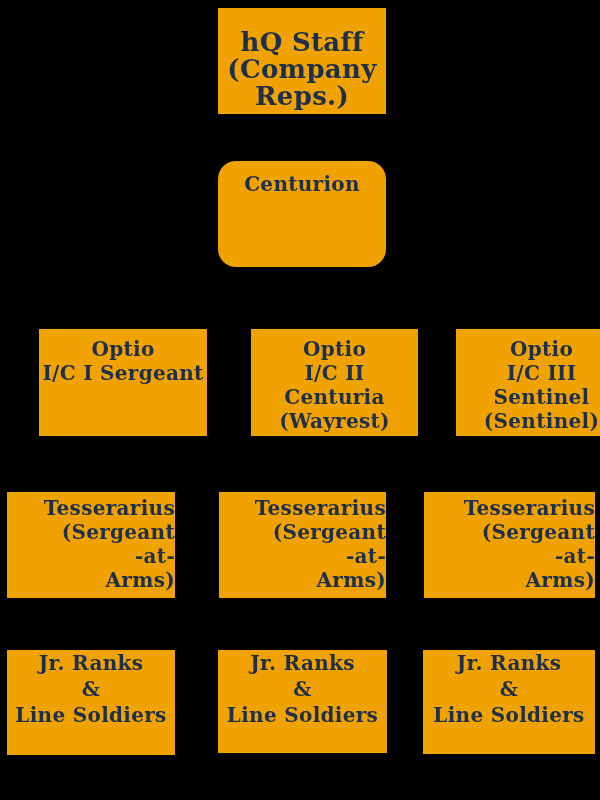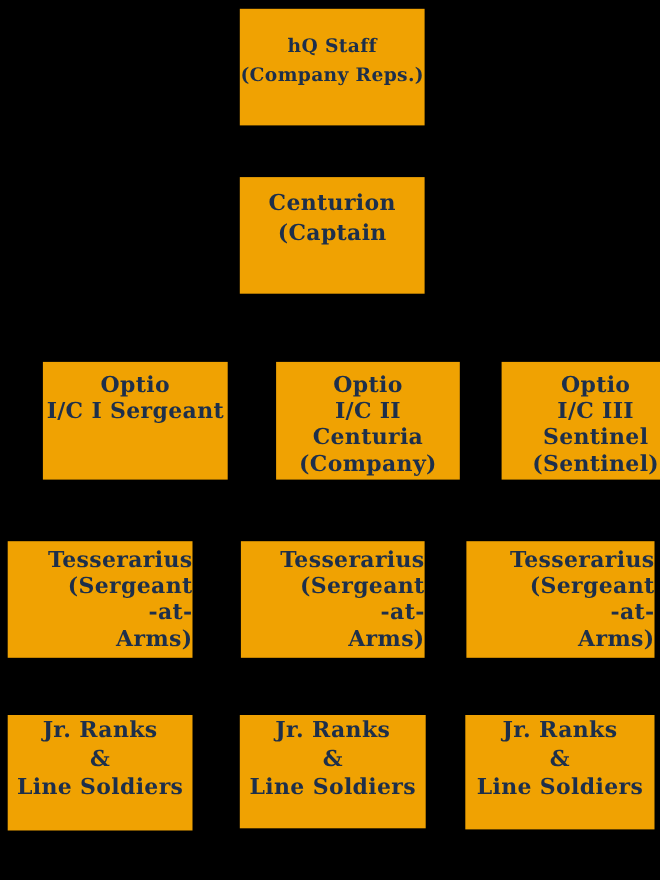--- a/index.html
+++ b/index.html
@@ -24,50 +24,49 @@
     background: var(--box-bg);
     color: var(--box-text);
     text-align: center;
     font-weight: bold;
     font-size: 20px;
     line-height: 25px;
     letter-spacing: 0.3px;
   }
   .org-node .line { display: block; }
   
-  .row1 { padding-top: 21px; font-size: 17px; line-height: 27px; }
+  .row1 { padding-top: 21px; font-size: 26px; line-height: 27px; }
   .row2 { padding-top: 10px; line-height: 27px; }
   .row3 { padding-top: 8px;  line-height: 24px; margin-left: 32px; }
   .row4 { padding-top: 4px;  line-height: 24px; text-align: right; }
   .row5 { line-height: 26px; }
 </style>
 </head>
 <body>
 
 <div class="canvas">
 
   <div class="org-node row1" style="left:218px; top:8px; width:168px; height:106px;">
     <span class="line">hQ Staff</span>
     <span class="line">(Company Reps.)</span>
   </div>
 
-  <div class="org-node row2" style="left:218px; top:161px; width:168px; height:106px;">
+  <div class="org-node row2" style="left:218px; top:161px; width:168px; height:106px;border-radius:18px;">
     <span class="line">Centurion</span>
-    <span class="line">(Captain</span>
   </div>
 
   <div class="org-node row3" style="left:7px; top:329px; width:168px; height:107px;">
     <span class="line">Optio</span>
     <span class="line">I/C I Sergeant</span>
   </div>
 
   <div class="org-node row3" style="left:219px; top:329px; width:167px; height:107px;">
     <span class="line">Optio</span>
     <span class="line">I/C II Centuria</span>
-    <span class="line">(Company)</span>
+    <span class="line">(Wayrest)</span>
   </div>
 
   <div class="org-node row3" style="left:424px; top:329px; width:171px; height:107px;">
     <span class="line">Optio</span>
     <span class="line">I/C III Sentinel</span>
     <span class="line">(Sentinel)</span>
   </div>
 
   <div class="org-node row4" style="left:7px; top:492px; width:168px; height:106px;">
     <span class="line">Tesserarius</span>

